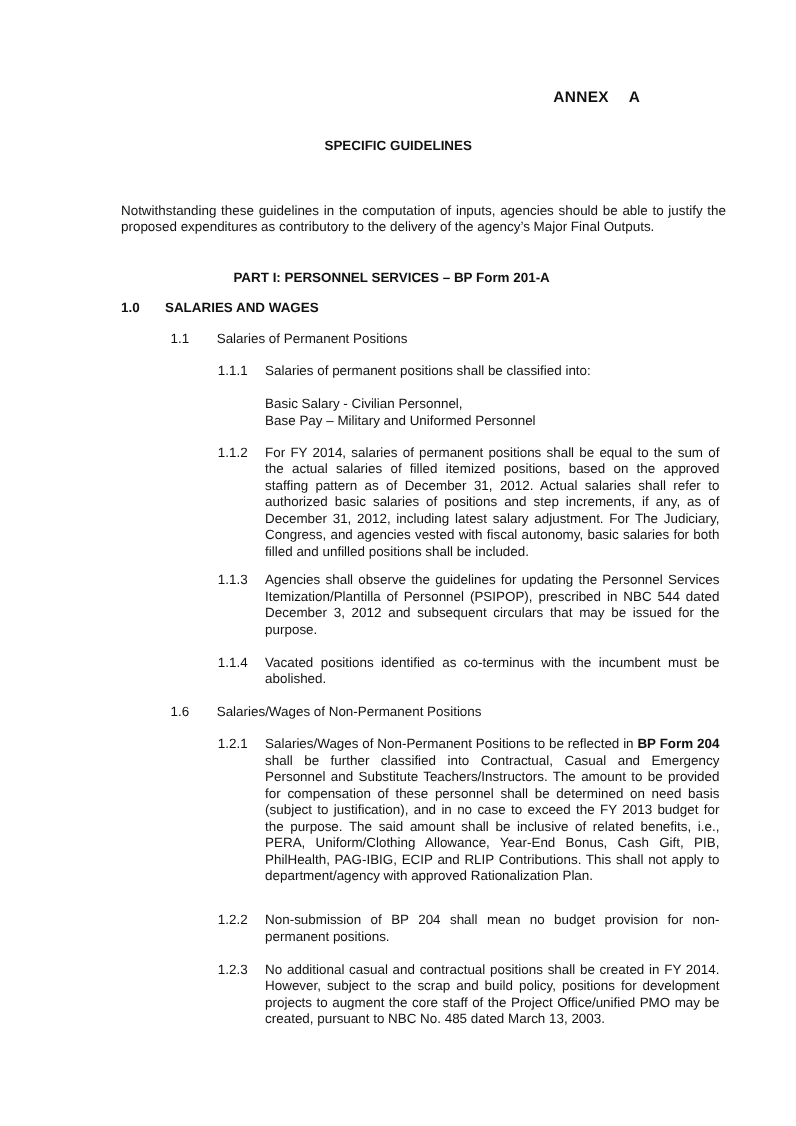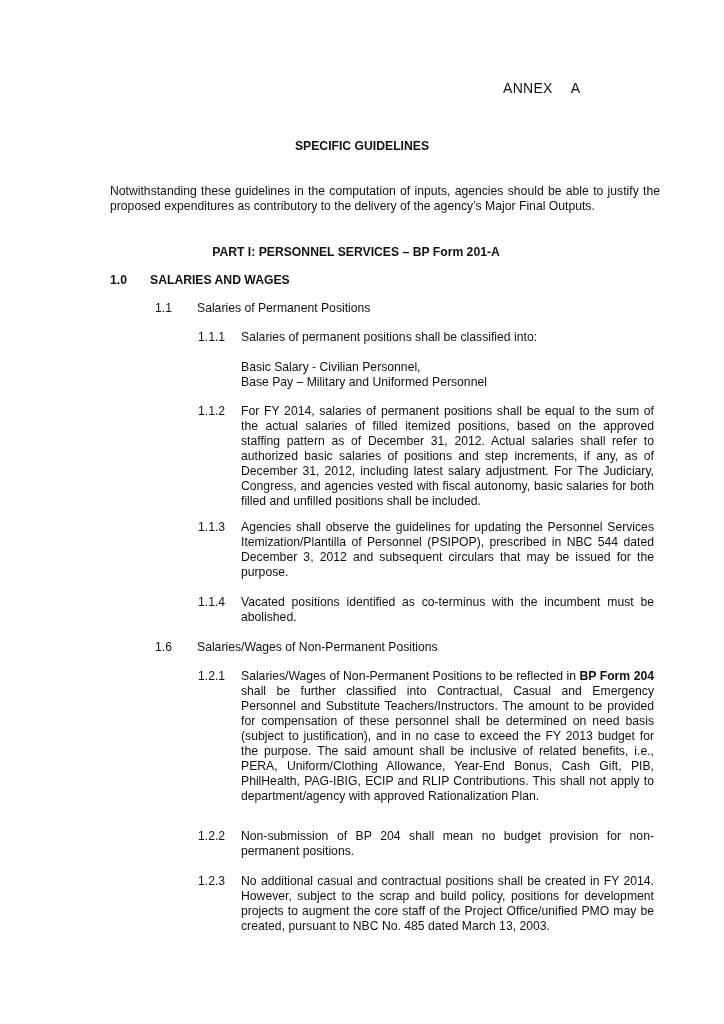--- a/index.html
+++ b/index.html
@@ -1,19 +1,19 @@
 <!DOCTYPE html>
 <html><head>
 <meta charset="utf-8">
 <style>
   html, body { margin:0; padding:0; background:#ffffff; }
   body { width:724px; height:1024px; position:relative; overflow:hidden;
          font-family:"Liberation Sans", sans-serif; color:#111; font-size:12.2px; }
   .abs { position:absolute; }
-  .annex { left:503px; top:80px; font-weight:normal; font-size:14px; letter-spacing:0.3px; }
+  .annex { left:503px; top:80px; font-weight:bold; font-size:14px; letter-spacing:0.3px; }
   .annex .sp { display:inline-block; width:18px; }
   .title { left:0; width:724px; text-align:center; font-weight:bold; font-size:12.2px; line-height:15px; }
   .intro { left:110px; width:550px; top:184px; line-height:15px; text-align:justify; }
   .part { left:0; width:712px; text-align:center; top:245px; font-weight:bold; }
   .h1 { left:110px; top:273px; font-weight:bold; }
   .h1 .num { position:absolute; left:0; }
   .h1 .txt { position:absolute; left:40px; white-space:nowrap; }
   .h2 { left:155px; }
   .h2 .num { position:absolute; left:0; }
   .h2 .txt { position:absolute; left:42px; white-space:nowrap; }
@@ -23,21 +23,21 @@
   b { font-weight:bold; }
   .plain { left:241px; line-height:15px; white-space:nowrap; }
 </style>
 </head>
 <body>
 
 <div class="abs annex">
   <span>ANNEX</span><span class="sp"></span><span>A</span>
 </div>
 
-<div class="abs title" style="top:139px;">
+<div class="abs title" style="top:125px;">
   <div>SPECIFIC GUIDELINES</div>
 </div>
 
 <div class="abs intro">Notwithstanding these guidelines in the computation of inputs, agencies should be able to justify the proposed expenditures as contributory to the delivery of the agency’s Major Final Outputs.</div>
 
 <div class="abs part">PART I:  PERSONNEL SERVICES – BP Form 201-A</div>
 
 <div class="abs h1">
   <span class="num">1.0</span>
   <span class="txt">SALARIES AND WAGES</span>

